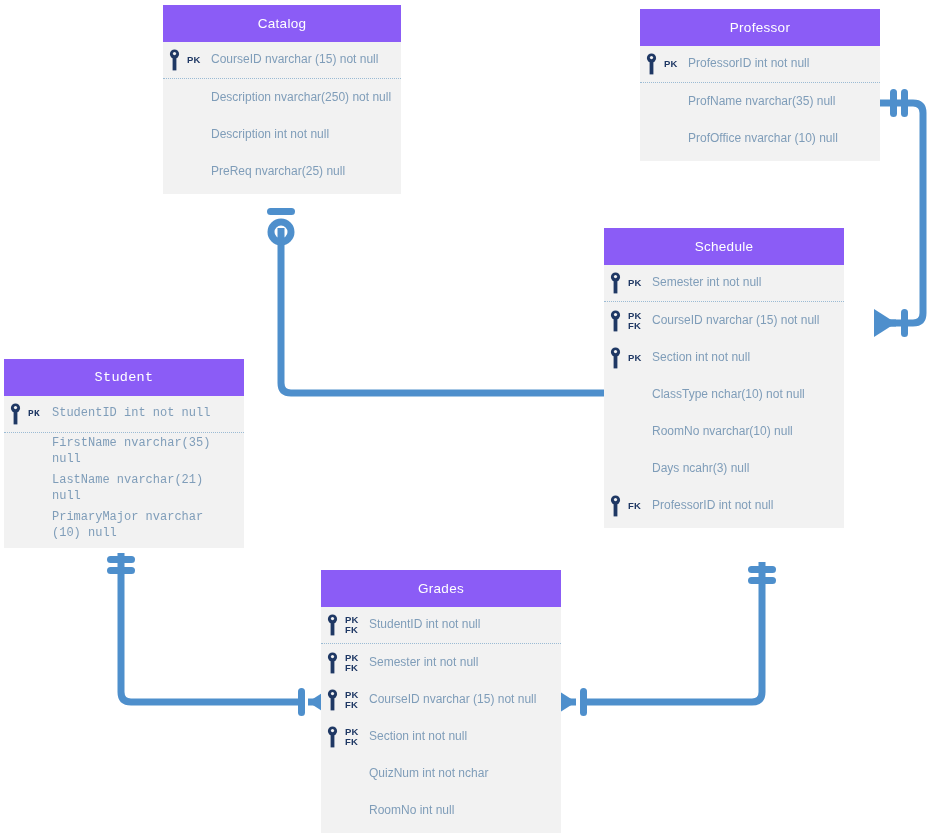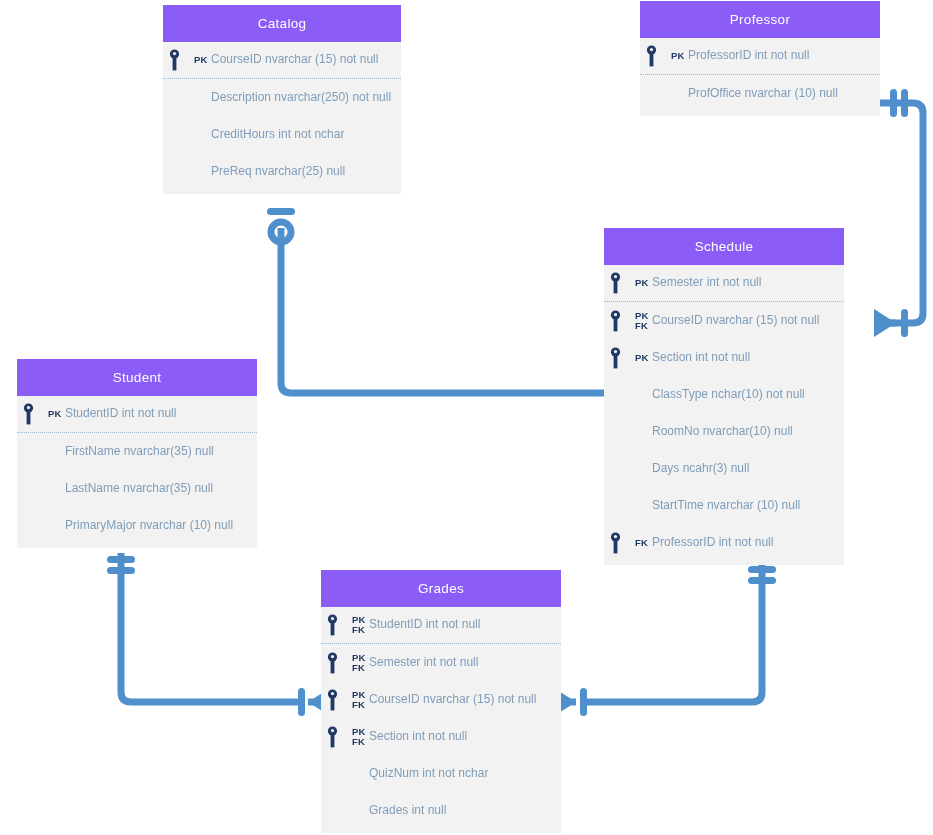--- a/index.html
+++ b/index.html
@@ -74,43 +74,43 @@
     width: 11px;
     height: 22px;
     display: block;
     flex: 0 0 auto;
   }
 
   .key-tags {
     display: flex;
     flex-direction: column;
     justify-content: flex-start;
-    margin-left: 14px;
+    margin-left: 7px;
     line-height: 1.02;
   }
 
   .key-tag {
     font-size: 9.5px;
     font-weight: bold;
     color: #1F3864;
     letter-spacing: .2px;
   }
 
   .attr-text {
     font-size: 12px;
     color: #7F9DB9;
     line-height: 1.28;
     padding-left: 2px;
   }
 
   
   #entity-catalog   { left: 163px; top: 5px;   width: 238px; }
-  #entity-professor { left: 640px; top: 1px;   width: 240px; }
+  #entity-professor { left: 640px; top: 9px;   width: 240px; }
   #entity-schedule  { left: 604px; top: 228px; width: 240px; }
-  #entity-student   { left: 17px;   top: 359px; width: 240px; }
+  #entity-student   { left: 4px;   top: 359px; width: 240px; font-family: Liberation Mono, monospace; }
   #entity-grades    { left: 321px; top: 570px; width: 240px; }
 </style>
 </head>
 <body>
 
 <svg id="connector-layer" viewBox="0 0 933 835" xmlns="http://www.w3.org/2000/svg">
   <defs></defs>
 
   <g>
     <path d="M281,228 L281,383 Q281,393 291,393 L613,393" fill="none" stroke="#4E8FCC" stroke-width="7" stroke-linecap="butt"></path>
@@ -184,21 +184,21 @@
         </span>
       </span>
       <span class="attr-text">CourseID nvarchar (15) not null</span>
     </div>
     <div class="attr-row">
       <span class="key-slot"></span>
       <span class="attr-text">Description nvarchar(250) not null</span>
     </div>
     <div class="attr-row">
       <span class="key-slot"></span>
-      <span class="attr-text">CreditHours int not nchar</span>
+      <span class="attr-text">Description int not null</span>
     </div>
     <div class="attr-row">
       <span class="key-slot"></span>
       <span class="attr-text">PreReq nvarchar(25) null</span>
     </div>
   </div>
 </div>
 
 <div class="entity" id="entity-professor">
   <div class="entity-header">Professor</div>
@@ -211,20 +211,24 @@
           <rect x="3.6" y="8" width="3.8" height="13.4" fill="#1F3864"></rect>
         </svg>
         <span class="key-tags">
           <span class="key-tag">PK</span>
         </span>
       </span>
       <span class="attr-text">ProfessorID int not null</span>
     </div>
     <div class="attr-row">
       <span class="key-slot"></span>
+      <span class="attr-text">ProfName nvarchar(35) null</span>
+    </div>
+    <div class="attr-row">
+      <span class="key-slot"></span>
       <span class="attr-text">ProfOffice nvarchar (10) null</span>
     </div>
   </div>
 </div>
 
 <div class="entity" id="entity-schedule">
   <div class="entity-header">Schedule</div>
   <div class="entity-body">
     <div class="attr-row pk-last">
       <span class="key-slot">
@@ -272,24 +276,20 @@
     </div>
     <div class="attr-row">
       <span class="key-slot"></span>
       <span class="attr-text">RoomNo nvarchar(10) null</span>
     </div>
     <div class="attr-row">
       <span class="key-slot"></span>
       <span class="attr-text">Days ncahr(3) null</span>
     </div>
     <div class="attr-row">
-      <span class="key-slot"></span>
-      <span class="attr-text">StartTime nvarchar (10) null</span>
-    </div>
-    <div class="attr-row">
       <span class="key-slot">
         <svg class="key-icon" viewBox="0 0 11 22">
           <circle cx="5.5" cy="5" r="4.6" fill="#1F3864"></circle>
             <circle cx="5.5" cy="4.6" r="1.6" fill="#F2F2F2"></circle>
           <rect x="3.6" y="8" width="3.8" height="13.4" fill="#1F3864"></rect>
         </svg>
         <span class="key-tags">
           <span class="key-tag">FK</span>
         </span>
       </span>
@@ -313,21 +313,21 @@
         </span>
       </span>
       <span class="attr-text">StudentID int not null</span>
     </div>
     <div class="attr-row">
       <span class="key-slot"></span>
       <span class="attr-text">FirstName nvarchar(35) null</span>
     </div>
     <div class="attr-row">
       <span class="key-slot"></span>
-      <span class="attr-text">LastName nvarchar(35) null</span>
+      <span class="attr-text">LastName nvarchar(21) null</span>
     </div>
     <div class="attr-row">
       <span class="key-slot"></span>
       <span class="attr-text">PrimaryMajor nvarchar (10) null</span>
     </div>
   </div>
 </div>
 
 <div class="entity" id="entity-grades">
   <div class="entity-header">Grades</div>
@@ -387,16 +387,16 @@
         </span>
       </span>
       <span class="attr-text">Section int not null</span>
     </div>
     <div class="attr-row">
       <span class="key-slot"></span>
       <span class="attr-text">QuizNum int not nchar</span>
     </div>
     <div class="attr-row">
       <span class="key-slot"></span>
-      <span class="attr-text">Grades int null</span>
+      <span class="attr-text">RoomNo int null</span>
     </div>
   </div>
 </div>
 
 </body></html>

